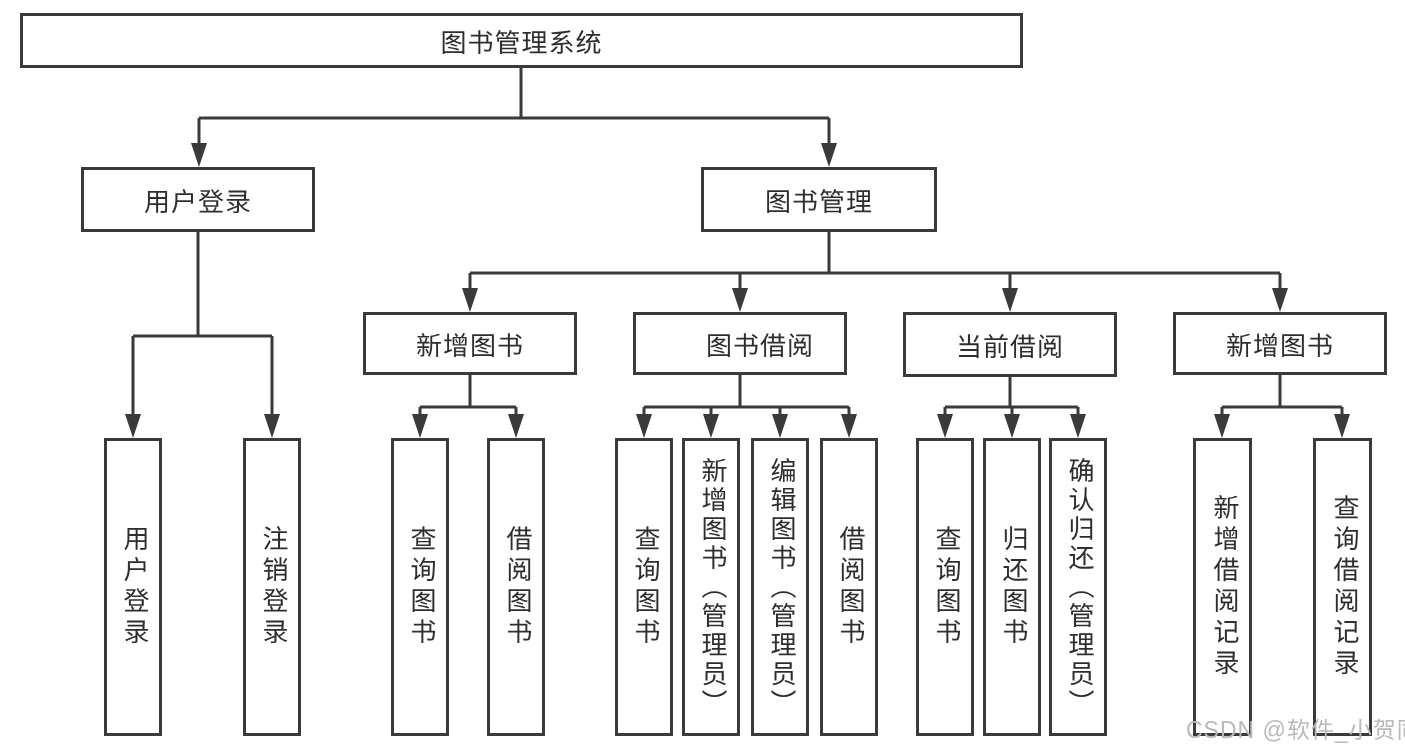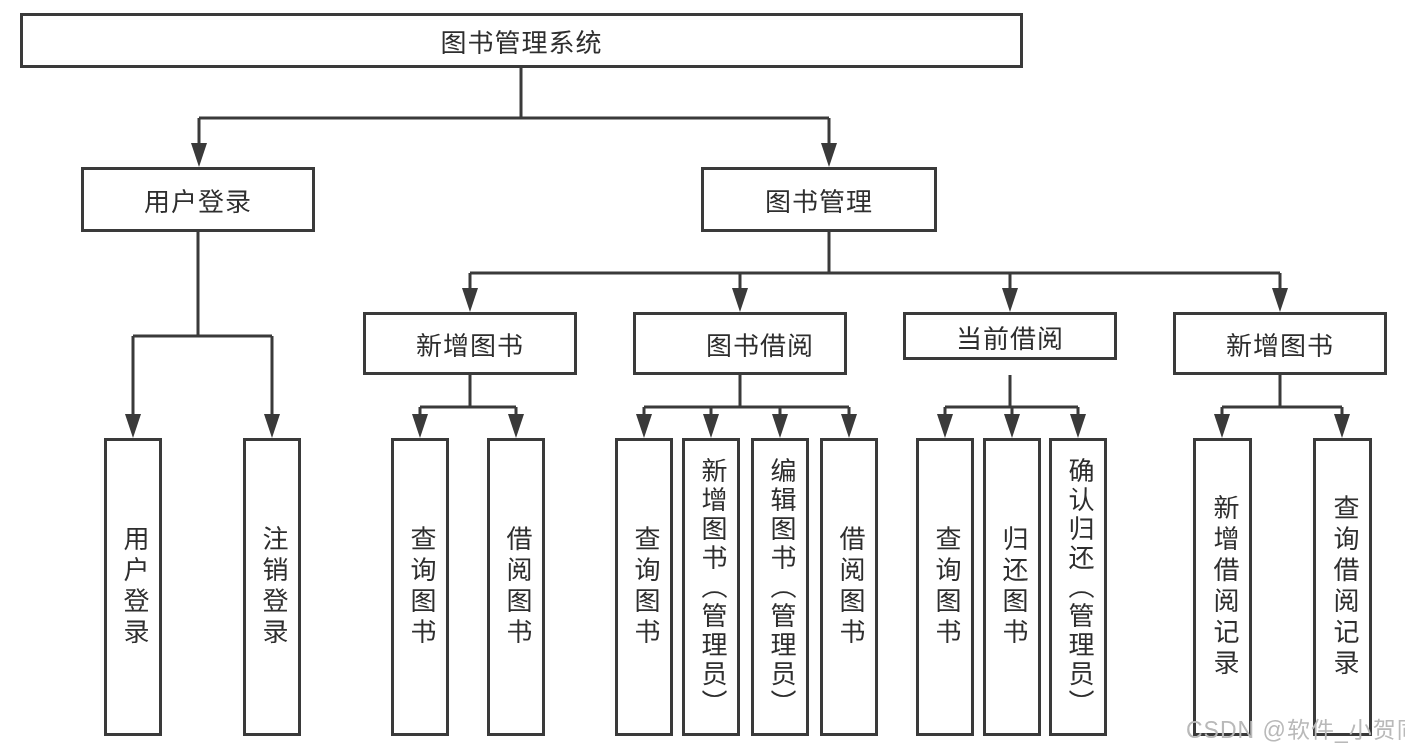--- a/index.html
+++ b/index.html
@@ -109,21 +109,21 @@
     </g>
   </svg>
 
   <div class="box h" style="left:20px; top:13px; width:1003px; height:55px;">图书管理系统</div>
 
   <div class="box h" style="left:81px; top:167px; width:234px; height:65px;">用户登录</div>
   <div class="box h" style="left:701px; top:167px; width:236px; height:65px;">图书管理</div>
 
   <div class="box h" style="left:363px; top:312px; width:214px; height:63px;">新增图书</div>
   <div class="box h" style="left:633px; top:312px; width:214px; height:63px;padding-left:40px;">图书借阅</div>
-  <div class="box h" style="left:903px; top:312px; width:214px; height:48px;">当前借阅</div>
+  <div class="box h" style="left:903px; top:312px; width:214px; height:65px;">当前借阅</div>
   <div class="box h" style="left:1173px; top:312px; width:214px; height:63px;">新增图书</div>
 
   <div class="box v" style="left:104px; top:438px; width:58px; height:298px;">用户登录</div>
   <div class="box v" style="left:243px; top:438px; width:58px; height:298px;">注销登录</div>
 
   <div class="box v" style="left:391px; top:438px; width:58px; height:298px;">查询图书</div>
   <div class="box v" style="left:487px; top:438px; width:58px; height:298px;">借阅图书</div>
 
   <div class="box v" style="left:615px; top:438px; width:58px; height:298px;">查询图书</div>
   <div class="box v long" style="left:682px; top:438px; width:58px; height:298px;">新增图书（管理员）</div>

